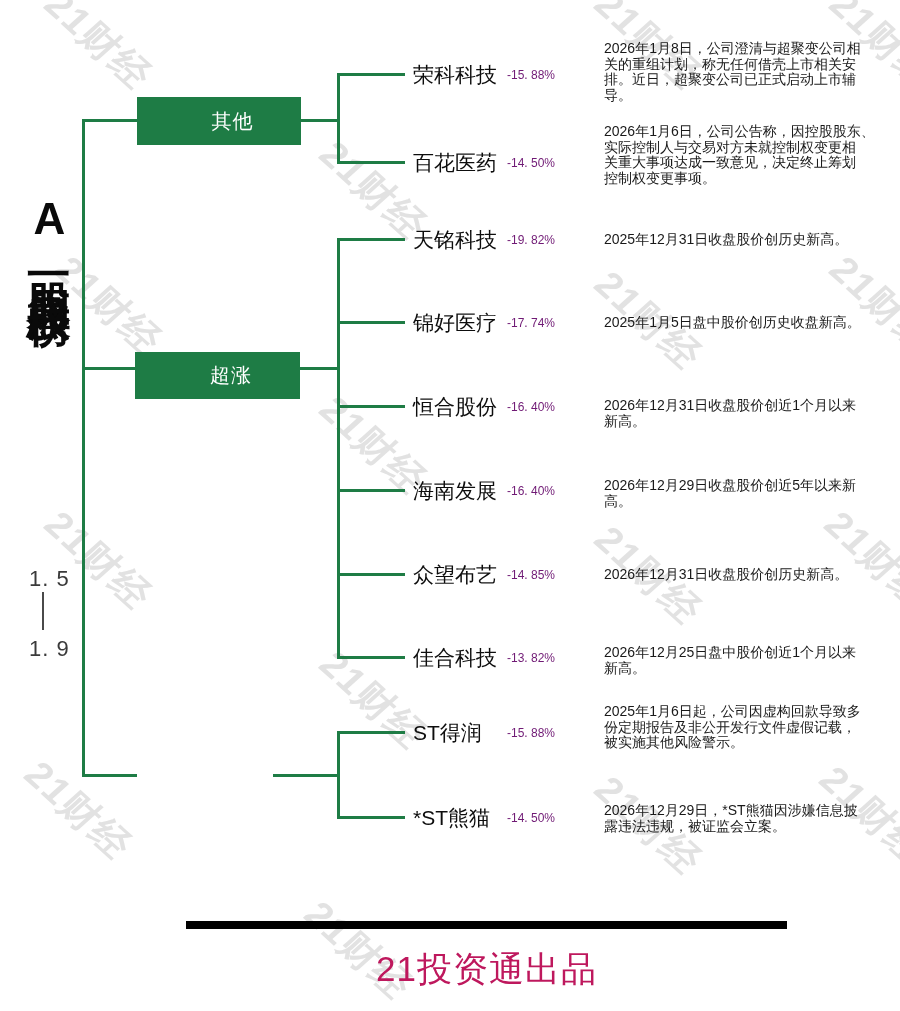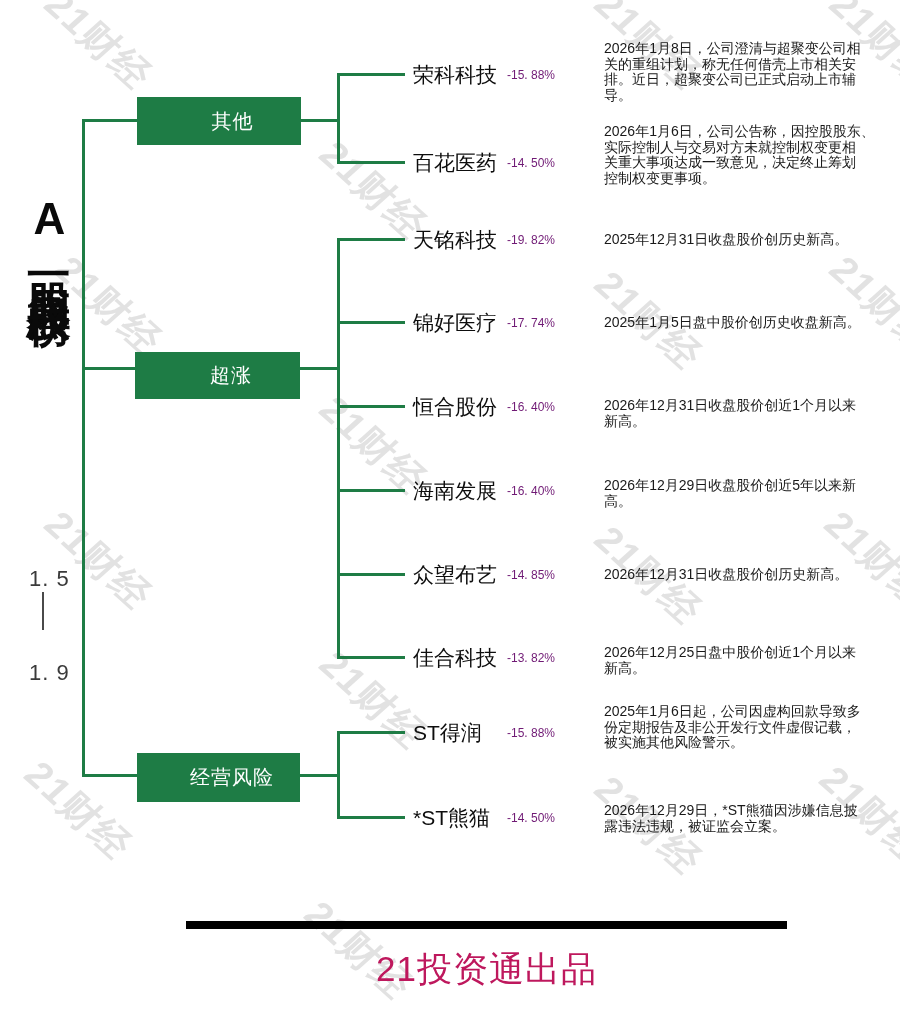--- a/index.html
+++ b/index.html
@@ -49,42 +49,39 @@
   <span class="wm" style="left:310px;top:675px">21财经</span>
   <span class="wm" style="left:15px;top:785px">21财经</span>
   <span class="wm" style="left:585px;top:800px">21财经</span>
   <span class="wm" style="left:810px;top:790px">21财经</span>
   <span class="wm" style="left:295px;top:925px">21财经</span>
 
   <div class="title">A股一周熊股榜</div>
 
   <span class="date-txt" style="left:29px;top:566px">1. 5</span>
   <div class="date-line"></div>
-  <span class="date-txt" style="left:29px;top:660px">1. 9</span>
+  <span class="date-txt" style="left:29px;top:636px">1. 9</span>
 
   <div class="gline" style="left:82px;top:119px;width:3px;height:658px"></div>
 
   <div class="gline" style="left:82px;top:119px;width:55px;height:3px"></div>
   <div class="cat" style="left:137px;top:97px;width:137px;height:48px">
     <span>其他</span>
   </div>
   <div class="gline" style="left:274px;top:119px;width:64px;height:3px"></div>
   <div class="gline" style="left:337px;top:73px;width:3px;height:91px"></div>
 
   <div class="gline" style="left:82px;top:367px;width:53px;height:3px"></div>
   <div class="cat" style="left:135px;top:352px;width:138px;height:47px">
     <span>超涨</span>
   </div>
   <div class="gline" style="left:273px;top:367px;width:65px;height:3px"></div>
   <div class="gline" style="left:337px;top:238px;width:3px;height:421px"></div>
 
   <div class="gline" style="left:82px;top:774px;width:55px;height:3px"></div>
-  <div class="cat" style="left:137px;top:753px;width:136px;height:49px">
-    <span>经营风险</span>
-  </div>
   <div class="gline" style="left:273px;top:774px;width:65px;height:3px"></div>
   <div class="gline" style="left:337px;top:731px;width:3px;height:88px"></div>
 
   <div class="row" style="left:337px;top:75px">
     <div class="stub"></div>
     <span class="sname">荣科科技</span>
     <span class="spct">-15. 88%</span>
     <div class="snote" style="top:-34px">2026年1月8日，公司澄清与超聚变公司相
 关的重组计划，称无任何借壳上市相关安
 排。近日，超聚变公司已正式启动上市辅

